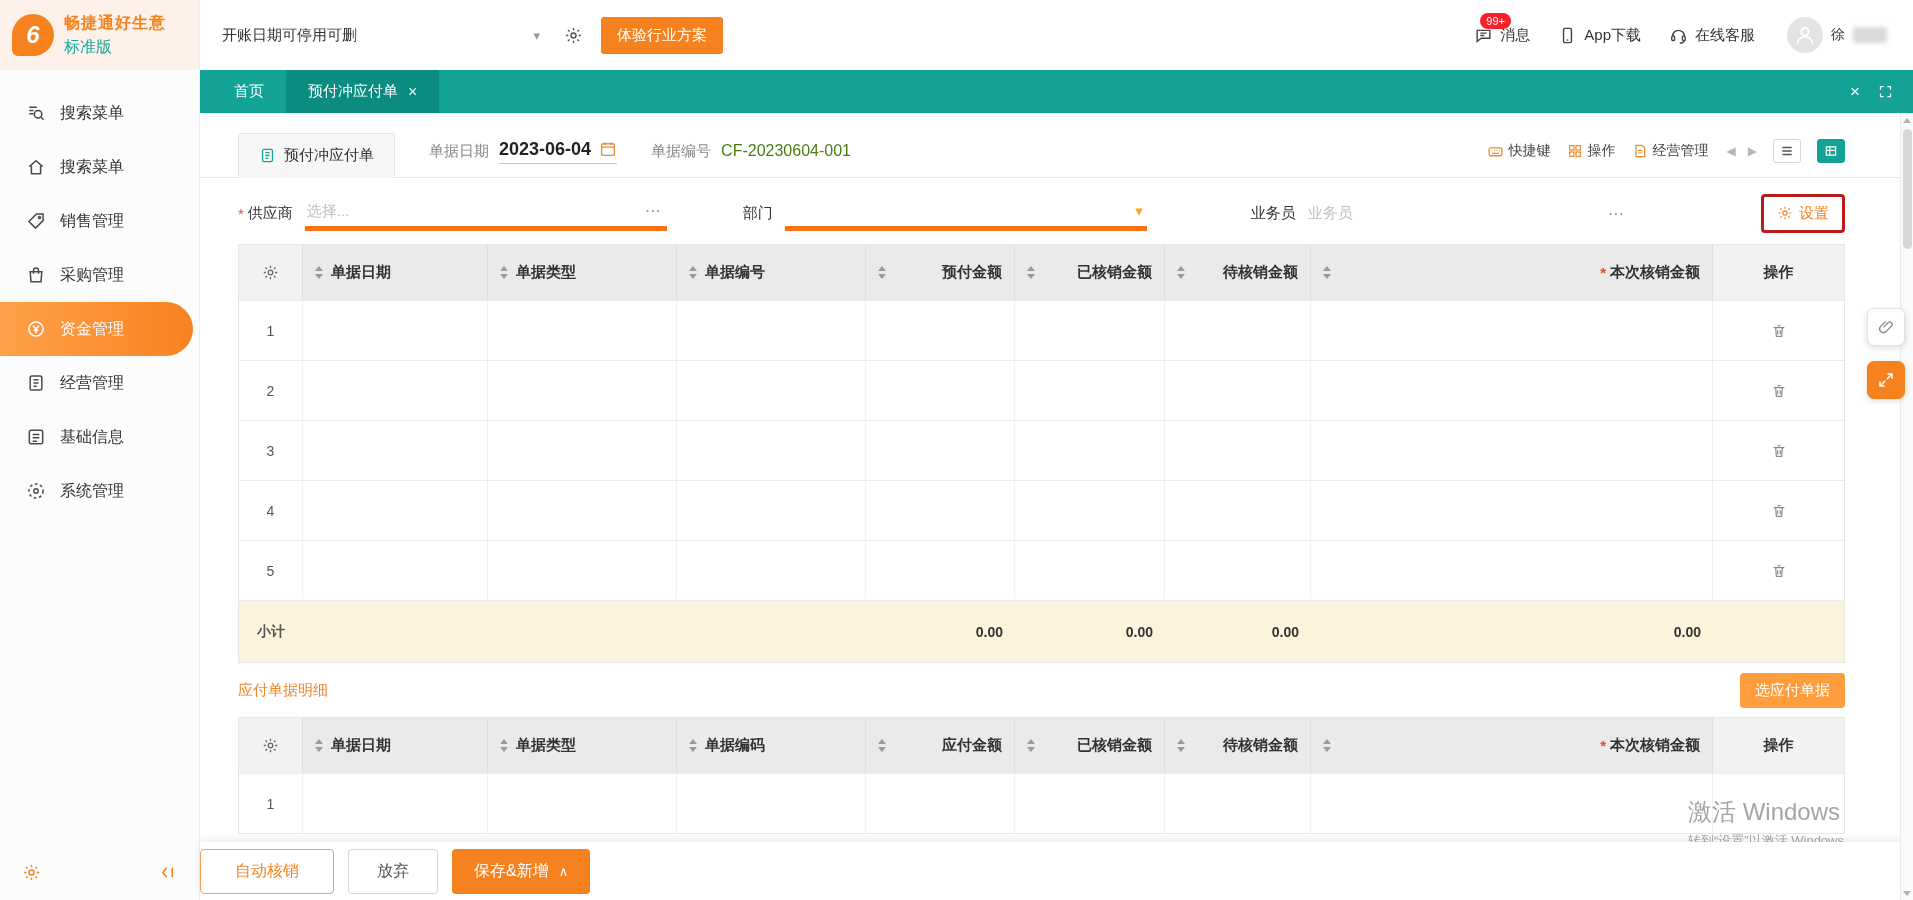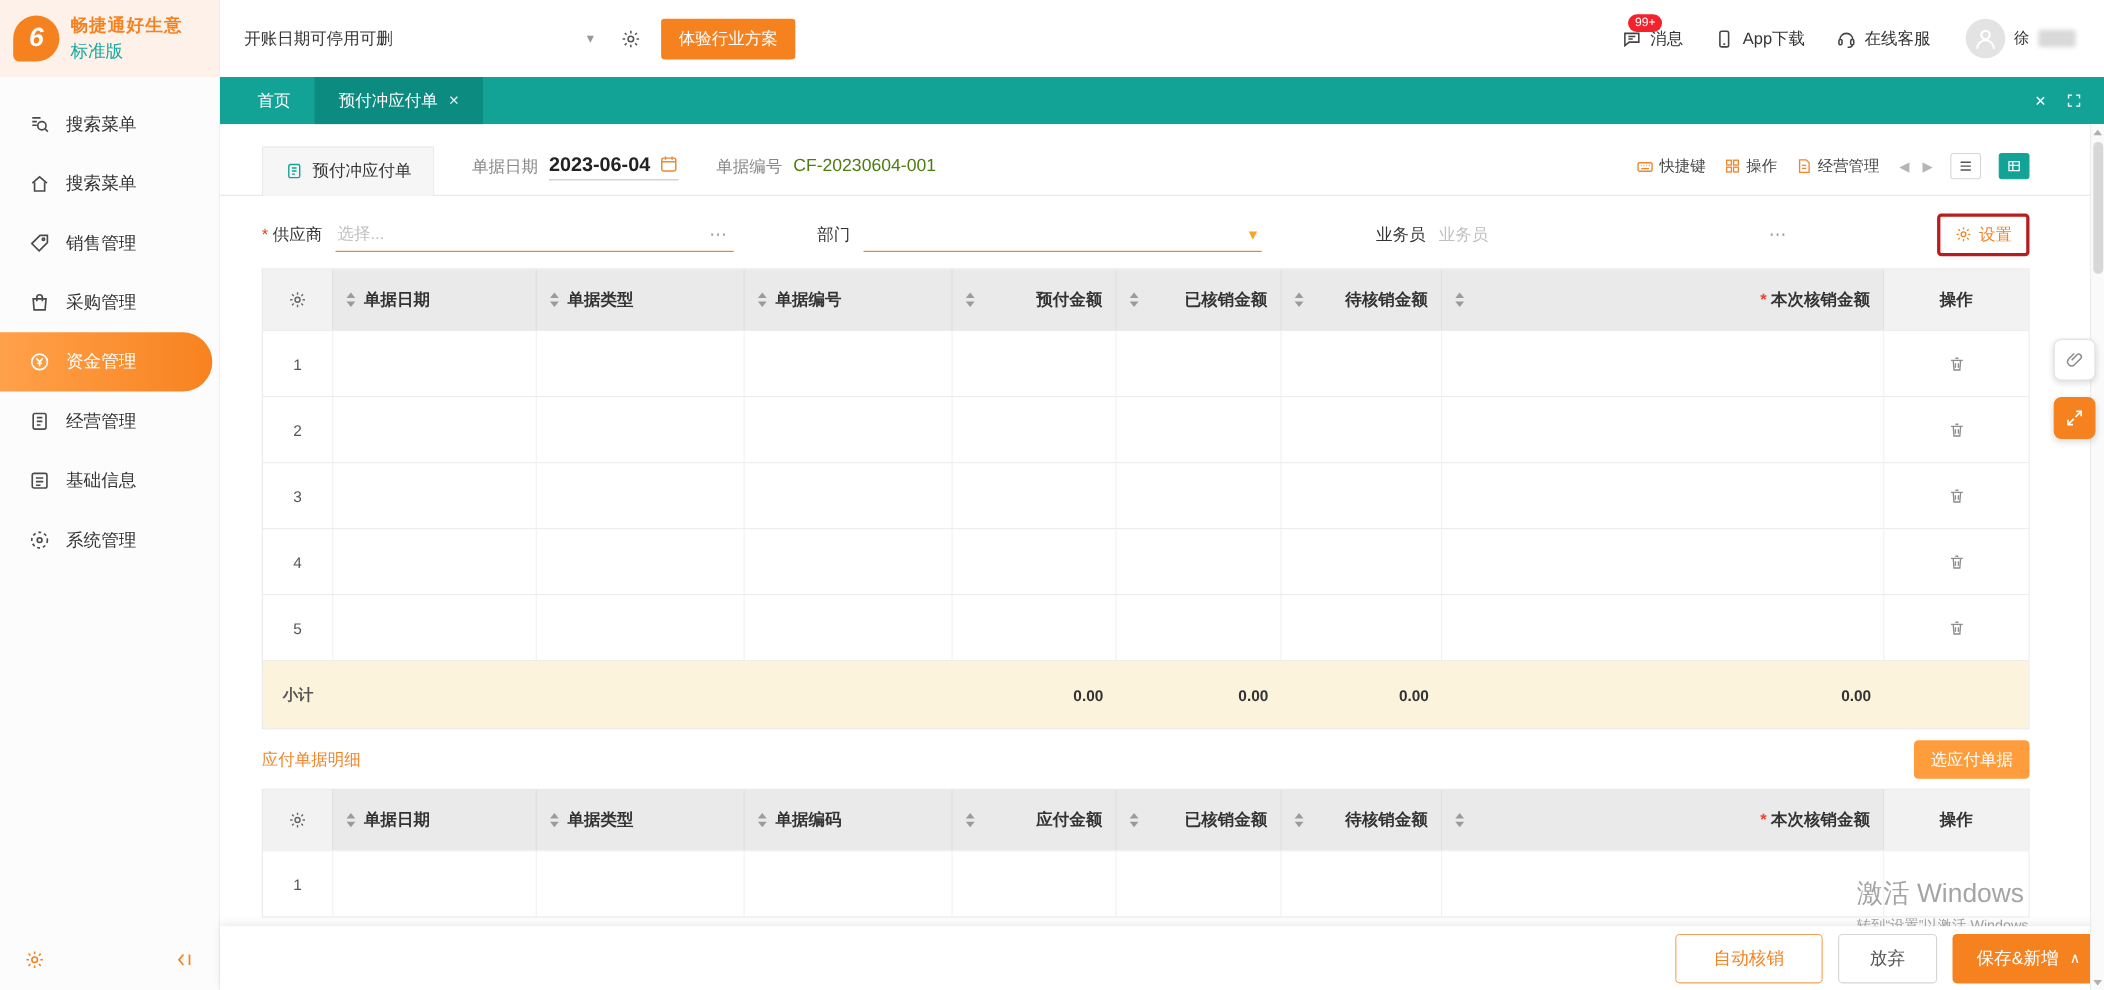--- a/index.html
+++ b/index.html
@@ -67,21 +67,21 @@
   .viewbtn { width:28px; height:24px; border:1px solid #d7d7d7; border-radius:3px; display:flex; align-items:center; justify-content:center; color:#555; cursor:pointer; background:#fff; }
   .viewbtn.teal { background:#12a296; border-color:#12a296; color:#fff; }
 
   
   .form-row { display:flex; align-items:center; height:62px; margin-top:4px; }
   .star { color:#e5492c; margin-right:4px; font-size:15px; font-style:normal; }
   .flbl { font-size:15px; color:#333; margin-right:12px; white-space:nowrap; }
   .field { display:flex; align-items:center; }
   .field.dept { margin-left:76px; }
   .field.clerk { margin-left:104px; }
-  .input-wrap { display:flex; align-items:center; border-bottom:1px solid #f97316; width:362px; }
+  .input-wrap { display:flex; align-items:center; border-bottom:5px solid #f97316; width:362px; }
   .input-wrap input { border:none; outline:none; flex:1; font-size:15px; padding:7px 2px; background:transparent; color:#333; font-family:inherit; }
   .input-wrap input::placeholder { color:#c0c0c0; }
   .dots { color:#9a9a9a; font-size:16px; cursor:pointer; padding:0 4px; letter-spacing:2px; }
   .chev-orange { color:#f5a623; font-size:15px; cursor:pointer; padding:0 4px; }
   .clerk-wrap { display:flex; align-items:center; width:322px; justify-content:space-between; }
   .clerk-wrap .ph { color:#c0c0c0; font-size:15px; }
   .settings-btn { margin-left:auto; display:flex; align-items:center; gap:6px; border:3px solid #b91c1c; color:#f5821f; background:#fff; border-radius:4px; padding:7px 13px; font-size:15px; cursor:pointer; font-family:inherit; }
   .settings-btn i { display:flex; }
 
   
@@ -106,21 +106,21 @@
   .td { display:flex; align-items:center; padding:0 12px; border-right:1px solid #f1f1f1; height:100%; min-width:0; }
   .td:last-child { border-right:none; }
   .td.c-idx { justify-content:center; color:#555; }
   .td.ops { justify-content:center; }
   .td.num { justify-content:flex-end; font-weight:700; }
   .trash { color:#8c8c8c; cursor:pointer; display:flex; }
   .trow.subtotal { background:#fcf3dd; height:62px; font-weight:700; }
   .trow.subtotal .td { border-right:none; }
 
   
-  .footer-bar { height:58px; flex:0 0 58px; background:#fff; display:flex; align-items:center; justify-content:flex-end; gap:14px; box-shadow:0 -3px 8px rgba(0,0,0,.08); position:relative; z-index:6; }
+  .footer-bar { height:58px; flex:0 0 58px; background:#fff; display:flex; align-items:center; justify-content:flex-start; gap:14px; box-shadow:0 -3px 8px rgba(0,0,0,.08); position:relative; z-index:6; }
   .btn-outline-orange { border:1px solid #f5a155; color:#f5821f; background:#fff; border-radius:4px; padding:11px 34px; font-size:16px; cursor:pointer; font-family:inherit; }
   .btn-outline-gray { border:1px solid #d5d5d5; color:#555; background:#fff; border-radius:4px; padding:11px 28px; font-size:16px; cursor:pointer; font-family:inherit; }
   .btn-primary { border:none; background:#f5821f; color:#fff; border-radius:4px; padding:12px 22px; font-size:16px; cursor:pointer; display:flex; align-items:center; gap:10px; font-family:inherit; }
   .btn-primary .up { font-size:13px; }
 
   
   .watermark { position:absolute; right:56px; bottom:50px; color:#9b9b9b; z-index:5; opacity:.9; }
   .wm1 { font-size:24px; }
   .wm2 { font-size:13px; margin-top:4px; }
 

